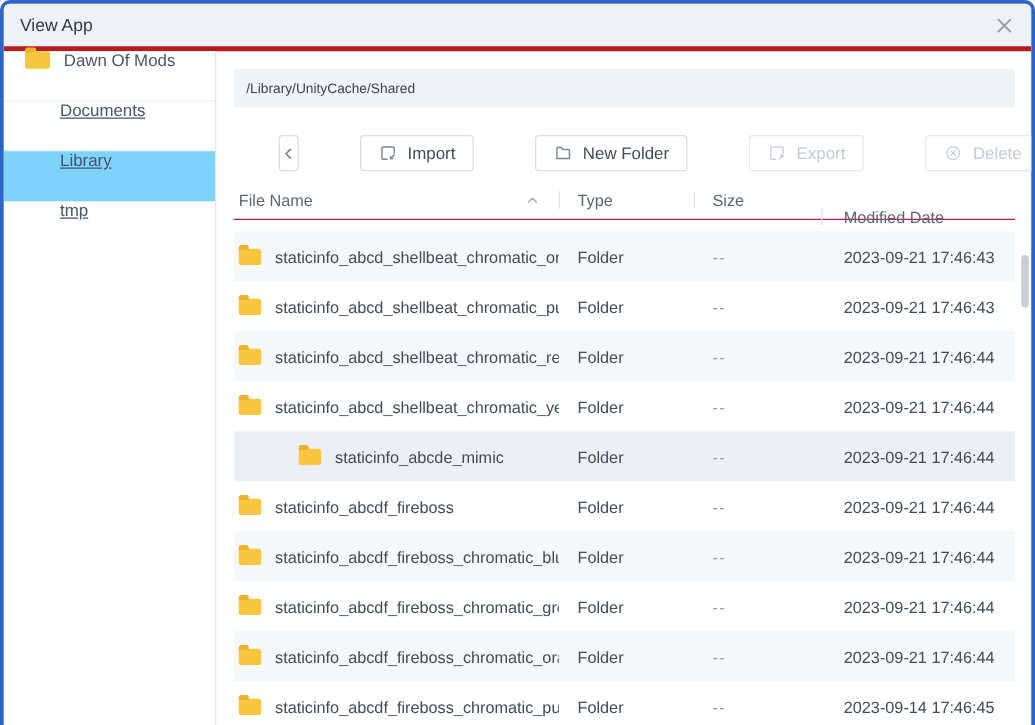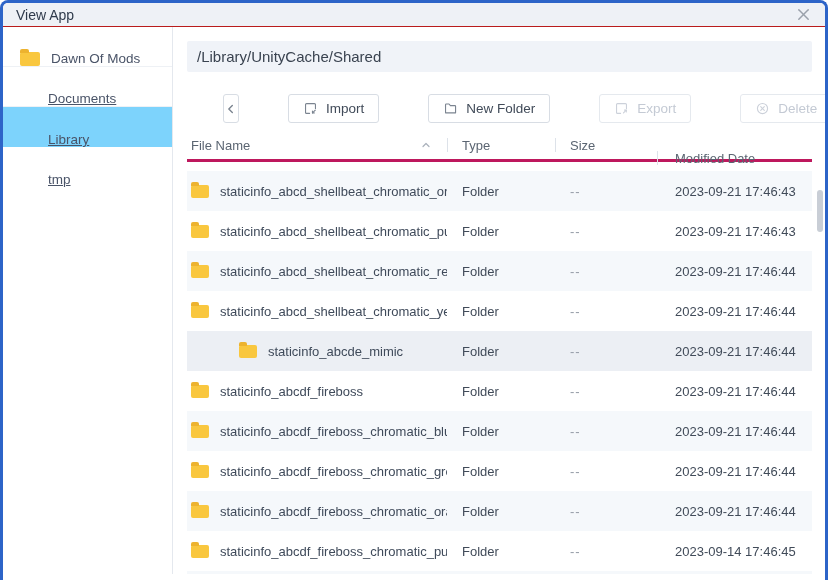--- a/index.html
+++ b/index.html
@@ -7,60 +7,60 @@
   body { font-family:"Liberation Sans", sans-serif; }
 
   .dialog {
     width:828px; height:580px; position:relative;
     border:3px solid #2d64c8; border-bottom:none;
     border-radius:8px 8px 0 0; overflow:hidden; background:#fff;
   }
 
   
   .titlebar {
-    height:24px; background:#eef1f6; border-bottom:1px solid #b91c1c;
+    height:38px; background:#eef1f6; border-bottom:4px solid #b91c1c;
     display:flex; align-items:center; padding:0 13px;
   }
   .title { font-size:14px; color:#2f3a4b; }
   .close-btn { margin-left:auto; width:18px; height:18px; display:flex; align-items:center; justify-content:center; cursor:pointer; }
 
   .bodyrow { display:flex; height:calc(100% - 30px); }
 
   
   .sidebar { width:170px; border-right:1px solid #e4e8ee; background:#fff; flex-shrink:0; }
-  .side-item { height:40px; display:flex; align-items:flex-end; padding-left:17px; font-size:13.5px; color:#4a5468; cursor:pointer; }
+  .side-item { height:40px; display:flex; align-items:flex-start; padding-left:17px; font-size:13.5px; color:#4a5468; cursor:pointer; }
   .side-item.divided { border-bottom:1px solid #eef1f5; }
   .side-item.selected { background:#7dd3fc; }
   .side-item .side-label-indent { padding-left:28px;text-decoration:underline; }
   .side-folder { width:20px; height:14px; background:#f9c73f; border-radius:2px; position:relative; margin-right:11px; flex-shrink:0; }
   .side-folder::before { content:""; position:absolute; top:-3px; left:0; width:9px; height:4px; background:#edb32f; border-radius:2px 2px 0 0; }
 
   
   .content { flex:1; position:relative; padding-top:14px; display:flex; flex-direction:column; min-width:0; }
   .pathbar {
     margin:0 13px 0 14px; height:31px; background:#f0f3f8; border:none; outline:none;
-    border-radius:2px; padding:0 10px; font-size:15px; color:#3a4350;
+    border-radius:2px; padding:0 10px; font-size:11px; color:#3a4350;
     font-family:"Liberation Sans", sans-serif;
   }
 
   .toolbar { margin:22px 13px 0 14px; display:flex; gap:13px; height:29px; }
   .tbtn {
     display:inline-flex; align-items:center; gap:8px; padding:0 14px; height:29px;
     border:1px solid #d8dde4; border-radius:3px; background:#fff;
     font-size:13.5px; color:#414b59; cursor:pointer; white-space:nowrap;margin-left:36px;
   }
   .tbtn svg { color:#7b8490; flex-shrink:0; }
   .tbtn.icon-only { width:28px; padding:0; justify-content:center; }
   .tbtn.disabled { color:#c4cad4; border-color:#e5e9ee; cursor:default; }
   .tbtn.disabled svg { color:#ccd1da; }
 
   
   .thead {
     margin:8px 13px 0 14px; height:31px; display:flex; align-items:center;
-    border-bottom:3px solid #be185d; font-size:13px; color:#5b6572;
+    border-bottom:1px solid #be185d; font-size:13px; color:#5b6572;
   }
   .hcell { position:relative; display:flex; align-items:center; }
   .hcell.bordered::before {
     content:""; position:absolute; left:0; top:50%; transform:translateY(-50%);
     width:1px; height:14px; background:#dde2e9;
   }
   .h-name { flex:1; padding-left:4px; }
   .h-type { width:108px; padding-left:15px; }
   .h-size { width:102px; padding-left:15px; }
   .h-date { width:155px; padding-left:18px;margin-top:26px; }

